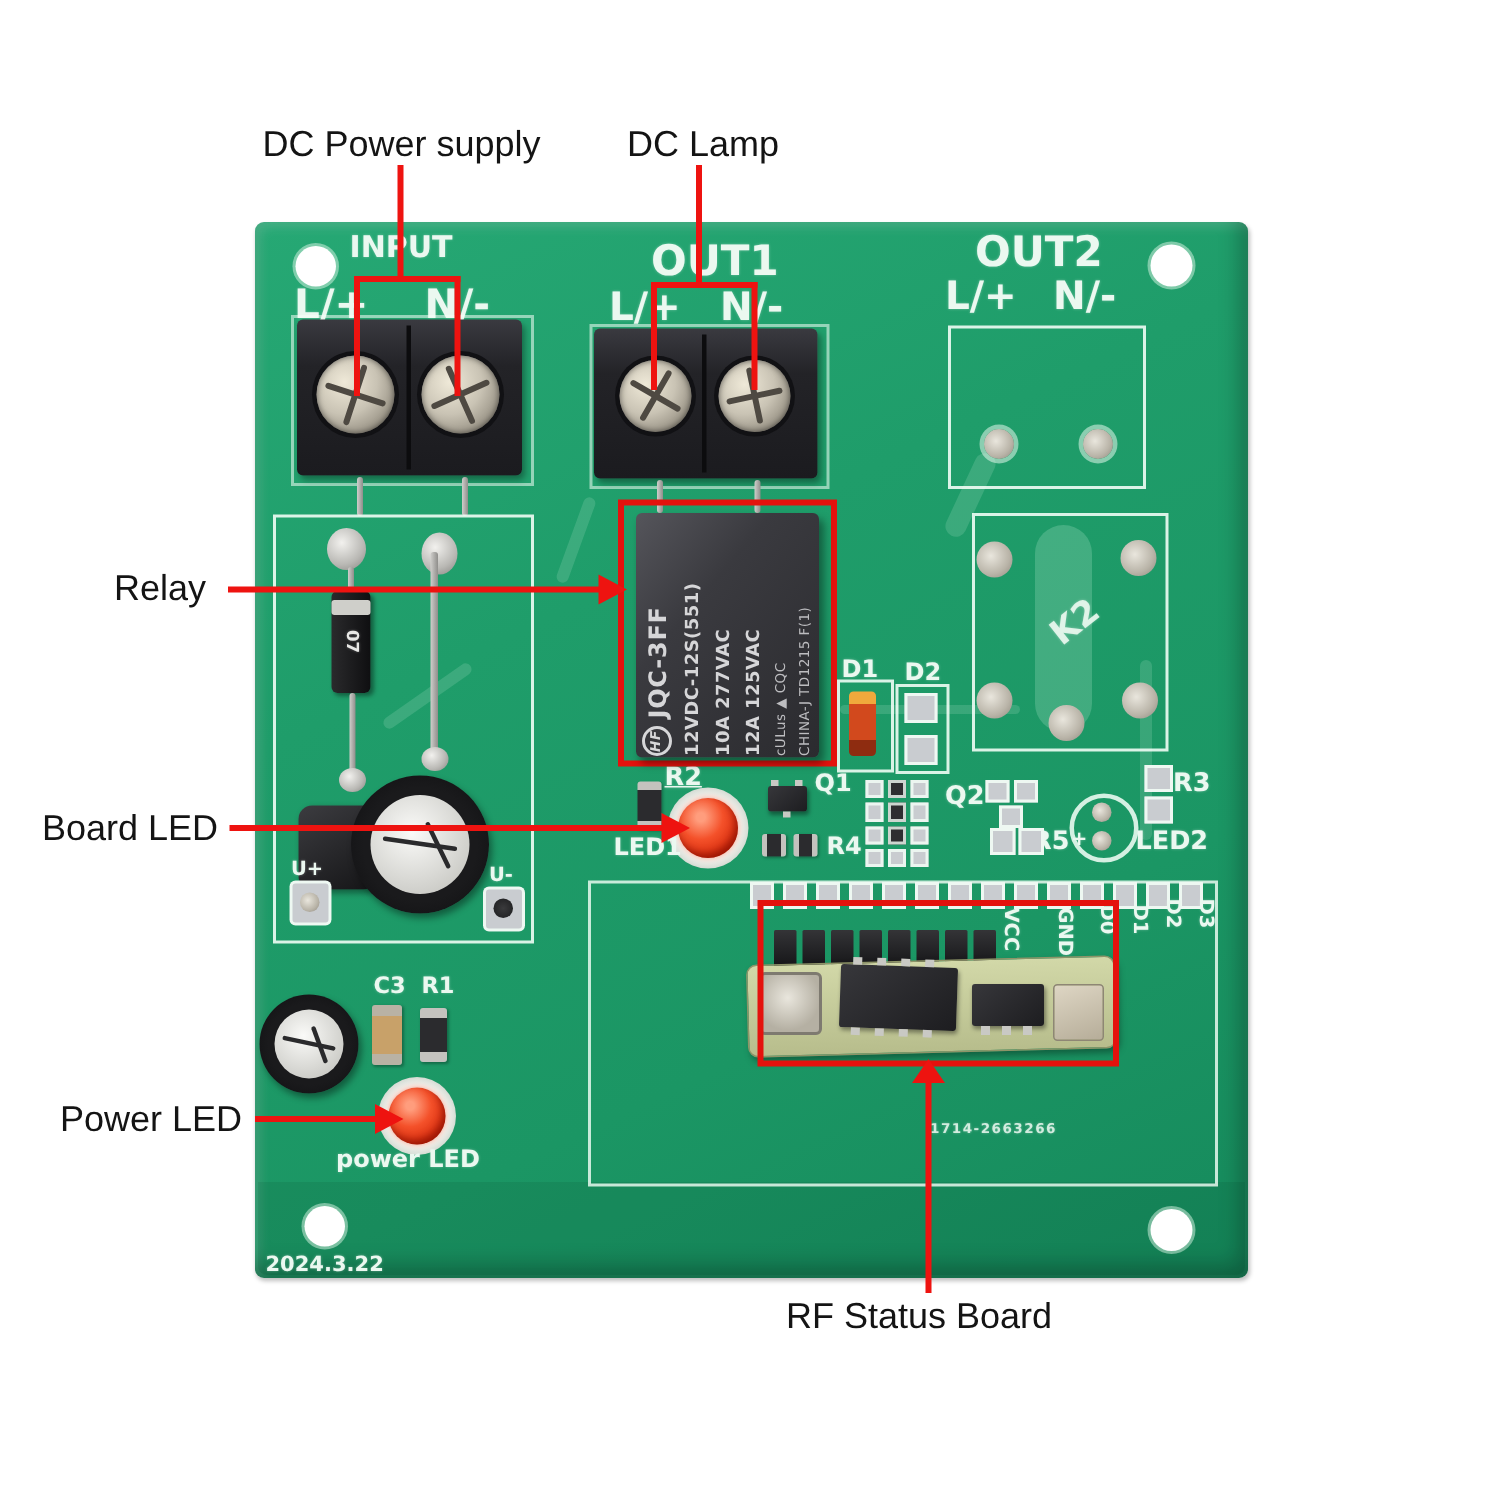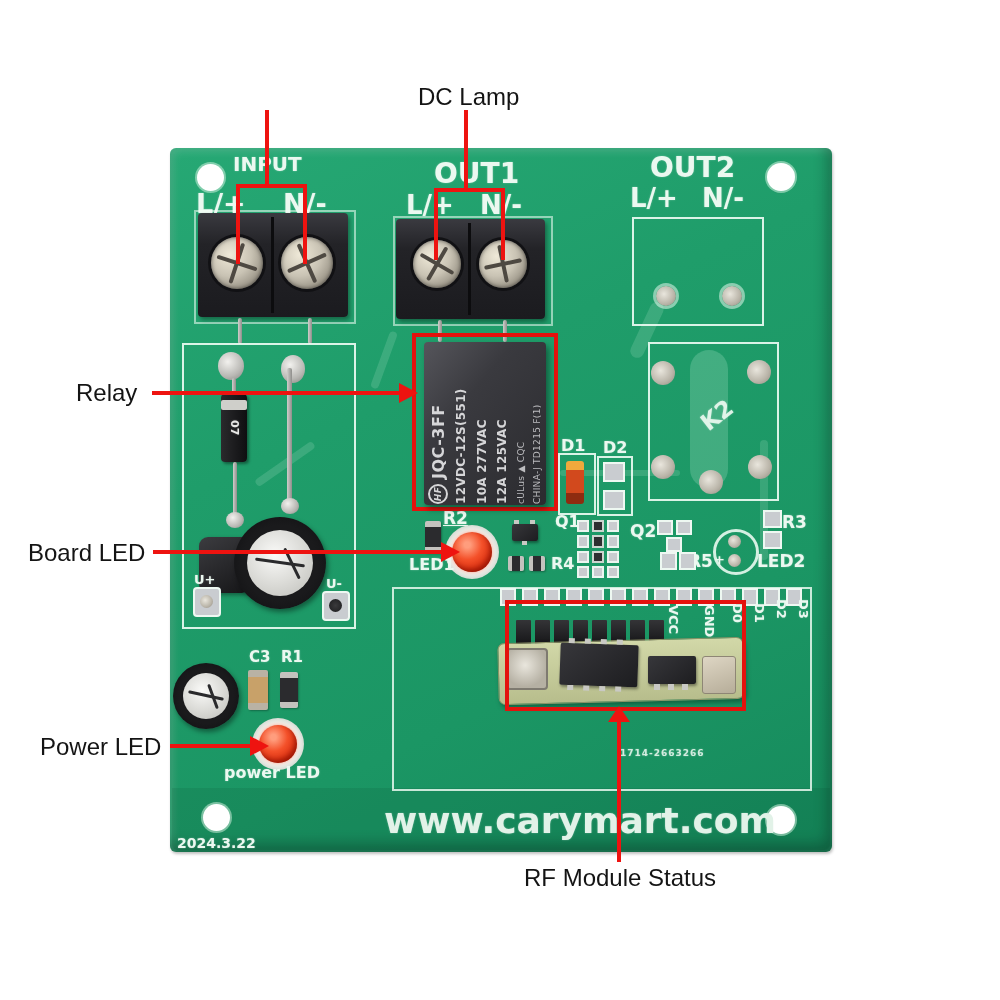--- a/index.html
+++ b/index.html
@@ -212,21 +212,21 @@
   <div class="srect" style="left:597px;top:456px;width:32px;height:56px;"></div>
   <div class="pad" style="left:603px;top:462px;width:18px;height:16px;"></div>
   <div class="pad" style="left:603px;top:490px;width:18px;height:16px;"></div>
 
   <div class="silk" style="left:443px;top:508px;font-size:17px;text-decoration:underline;">R2</div>
   <div class="smd-blk" style="left:425px;top:521px;width:16px;height:32px;"></div>
   <div class="ledring" style="left:445px;top:525px;width:54px;height:54px;"></div>
   <div class="led" style="left:452px;top:532px;width:40px;height:40px;"></div>
   <div class="silk" style="left:409px;top:555px;font-size:16px;">LED1</div>
 
-  <div class="silk" style="left:543px;top:512px;font-size:16px;margin-left:12px;">Q1</div>
+  <div class="silk" style="left:543px;top:512px;font-size:16px;">Q1</div>
   <div class="ic" style="left:512px;top:524px;width:26px;height:17px;">
     <div class="icleg" style="left:2px;top:-4px;width:5px;height:4px;"></div>
     <div class="icleg" style="left:18px;top:-4px;width:5px;height:4px;"></div>
     <div class="icleg" style="left:10px;top:17px;width:5px;height:4px;"></div>
   </div>
   <div class="silk" style="left:551px;top:554px;font-size:16px;">R4</div>
   <div class="smd-blk" style="left:508px;top:556px;width:16px;height:15px;background:linear-gradient(90deg,#c4c2be 0 22%,#2b2b2e 22% 78%,#c4c2be 78% 100%);"></div>
   <div class="smd-blk" style="left:529px;top:556px;width:16px;height:15px;background:linear-gradient(90deg,#c4c2be 0 22%,#2b2b2e 22% 78%,#c4c2be 78% 100%);"></div>
 
   <div class="gridpads" style="left:577px;top:520px;width:42px;height:58px;">
@@ -309,22 +309,22 @@
   <div class="ic" style="left:648px;top:656px;width:48px;height:28px;">
     <div class="icleg" style="left:6px;top:28px;width:6px;height:6px;"></div>
       <div class="icleg" style="left:20px;top:28px;width:6px;height:6px;"></div>
       <div class="icleg" style="left:34px;top:28px;width:6px;height:6px;"></div>
   </div>
   <div class="xtal" style="left:702px;top:656px;width:32px;height:36px;"></div>
 
   <div class="silk" style="left:620px;top:748px;font-size:9px;letter-spacing:1px;color:rgba(235,248,240,.85);">1714-2663266</div>
 
   <div class="silk" style="left:177px;top:835px;font-size:14px;">2024.3.22</div>
-  <div class="silk" style="left:384px;top:800px;font-size:36px;font-weight:bold;color:#e2f2e8;">www.carymart.com</div>
-
+
+  <div class="label" style="left:175px;top:83px;">DC Power supply</div>
   <div class="rline" style="left:265px;top:110px;width:4px;height:76px;"></div>
   <div class="rline" style="left:236px;top:184px;width:71px;height:4px;"></div>
   <div class="rline" style="left:236px;top:184px;width:4px;height:80px;"></div>
   <div class="rline" style="left:303px;top:184px;width:4px;height:80px;"></div>
 
   <div class="label" style="left:418px;top:83px;">DC Lamp</div>
   <div class="rline" style="left:464px;top:110px;width:4px;height:80px;"></div>
   <div class="rline" style="left:434px;top:188px;width:71px;height:4px;"></div>
   <div class="rline" style="left:434px;top:188px;width:4px;height:72px;"></div>
   <div class="rline" style="left:501px;top:188px;width:4px;height:72px;"></div>
@@ -337,15 +337,15 @@
   <div class="rline" style="left:153px;top:550px;width:290px;height:4px;"></div>
   <div class="arrow-r" style="left:441px;top:542px;"></div>
 
   <div class="label" style="left:40px;top:733px;">Power LED</div>
   <div class="rline" style="left:170px;top:744px;width:82px;height:4px;"></div>
   <div class="arrow-r" style="left:250px;top:736px;"></div>
 
   <div class="redbox" style="left:505px;top:600px;width:233px;height:103px;z-index:54;"></div>
   <div class="arrow-u" style="left:608px;top:706px;"></div>
   <div class="rline" style="left:617px;top:720px;width:4px;height:142px;"></div>
-  <div class="label" style="left:524px;top:864px;">RF Module Status</div>
+  <div class="label" style="left:524px;top:864px;">RF Status Board</div>
 
 </div>
 
 </body></html>

